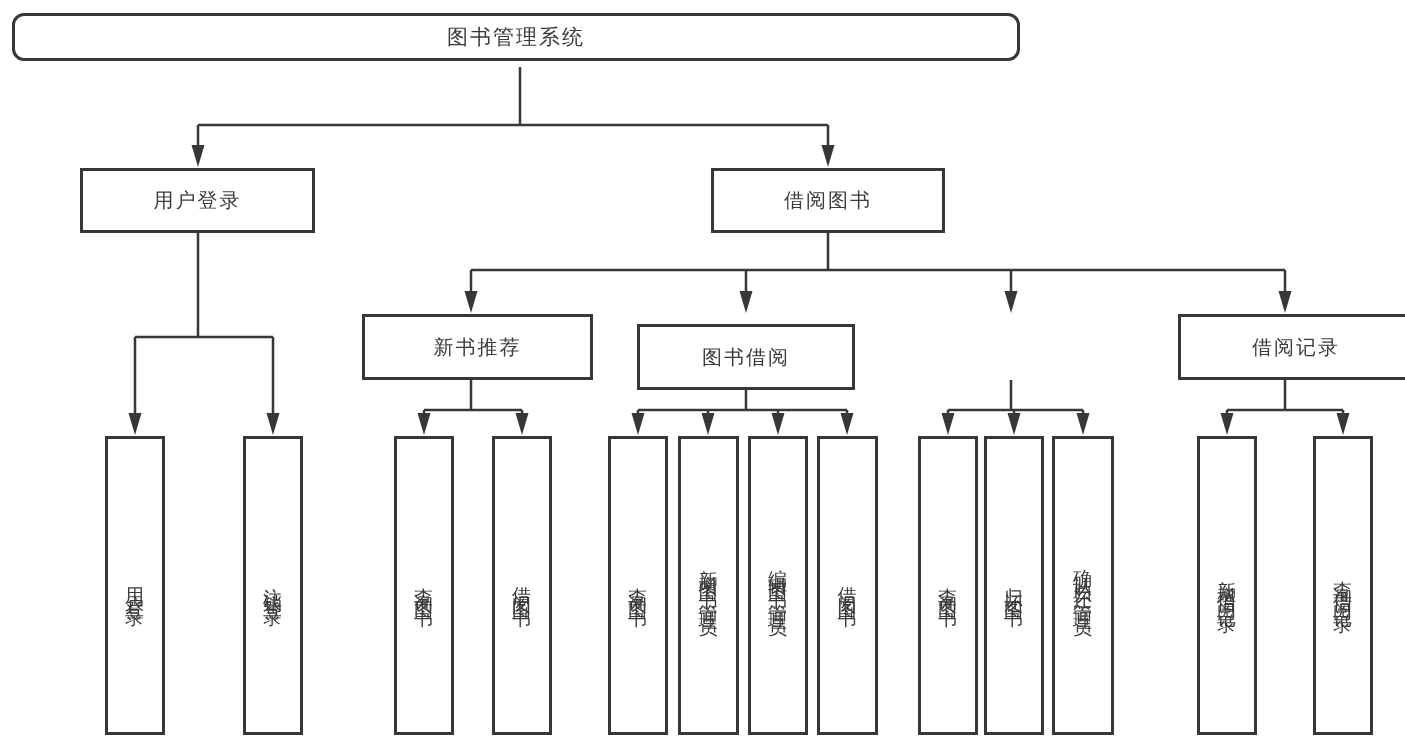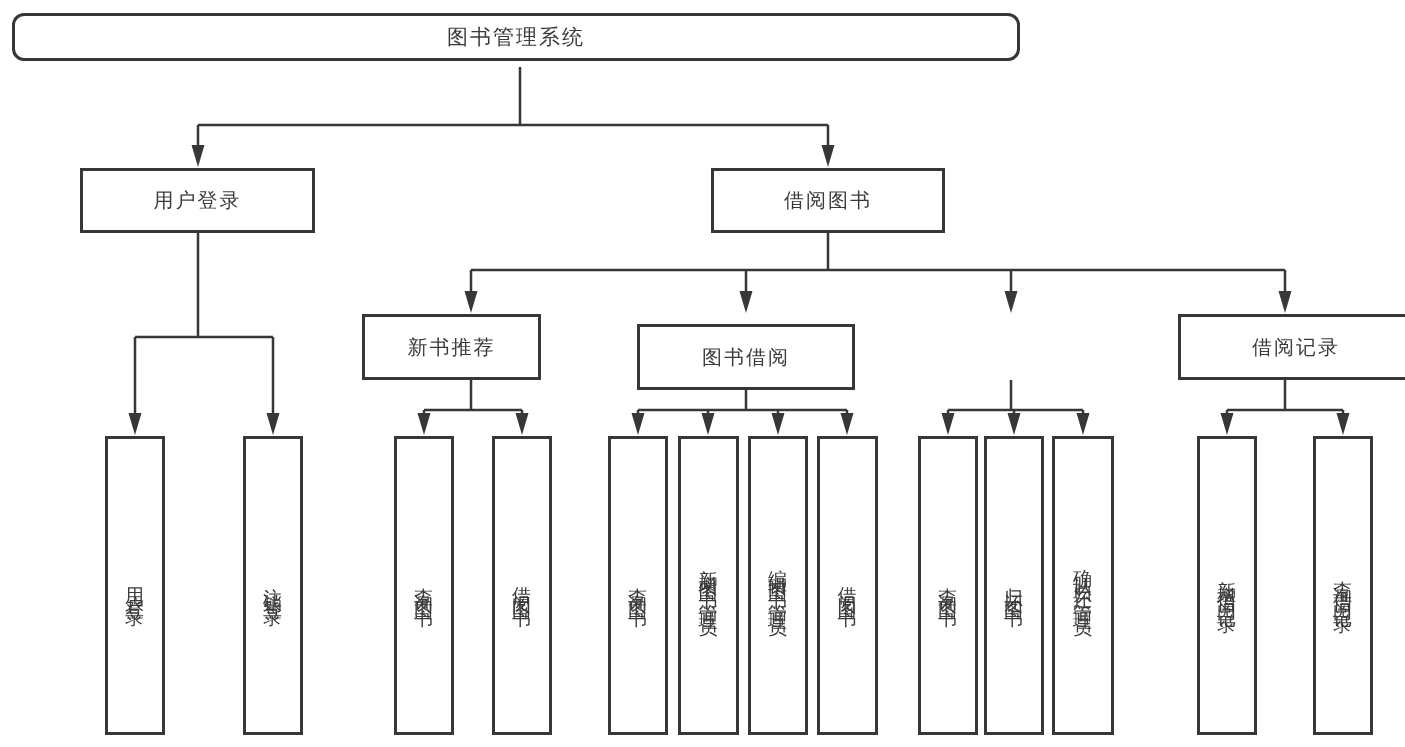--- a/index.html
+++ b/index.html
@@ -101,21 +101,21 @@
     <span class="lbl">图书管理系统</span>
   </div>
 
   <div class="box hbox" style="left:80px; top:168px; width:235px; height:65px;">
     <span class="lbl">用户登录</span>
   </div>
   <div class="box hbox" style="left:711px; top:168px; width:234px; height:65px;">
     <span class="lbl">借阅图书</span>
   </div>
 
-  <div class="box hbox" style="left:362px; top:314px; width:179px; height:66px;">
+  <div class="box hbox" style="left:362px; top:314px; width:231px; height:66px;">
     <span class="lbl">新书推荐</span>
   </div>
   <div class="box hbox" style="left:637px; top:314px; width:218px; height:66px;margin-top:10px;">
     <span class="lbl">图书借阅</span>
   </div>
   <div class="box hbox" style="left:1178px; top:314px; width:236px; height:66px;">
     <span class="lbl">借阅记录</span>
   </div>
 
   <div class="box vbox" style="left:105px; top:436px; width:60px; height:299px;">

